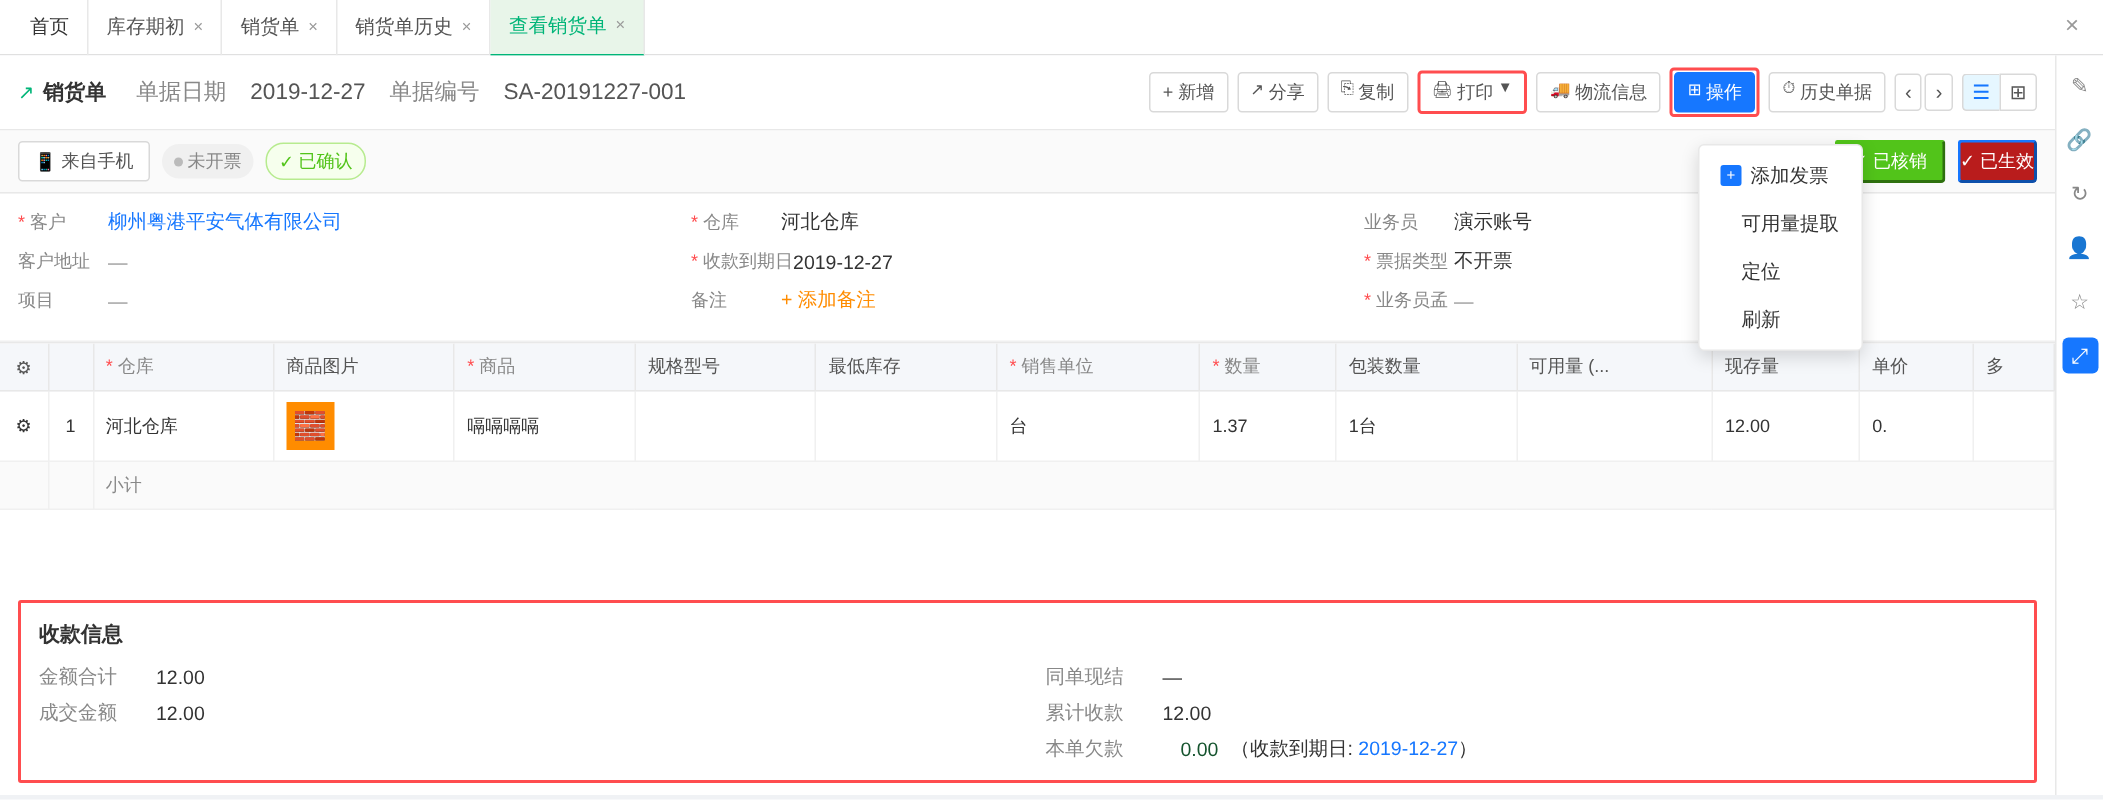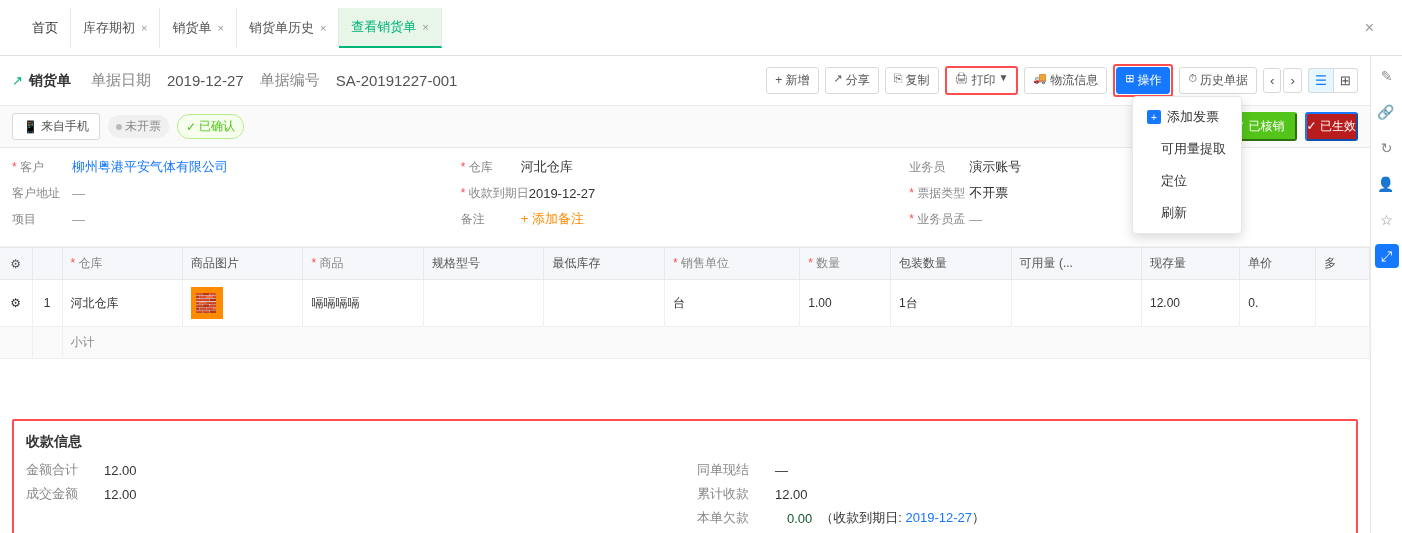--- a/index.html
+++ b/index.html
@@ -1,19 +1,19 @@
 <!DOCTYPE html>
 <html><head>
   <meta charset="utf-8">
   <style>
     * { box-sizing: border-box; margin: 0; padding: 0; }
     body { font-family: "Microsoft YaHei", "PingFang SC", sans-serif; font-size: 13px; background: #f0f2f5; color: #333; width: 1402px; height: 533px; overflow: hidden; }
 
     
-    .tab-bar { display: flex; align-items: center; background: #fff; border-bottom: 1px solid #e0e0e0; height: 56px; padding: 0 20px; }
+    .tab-bar { display: flex; align-items: center; background: #fff; border-bottom: 1px solid #e0e0e0; height: 37px; padding: 0 8px; }
     .tab-item { display: flex; align-items: center; padding: 0 12px; height: 40px; cursor: pointer; font-size: 13px; color: #555; border-right: 1px solid #e8e8e8; }
     .tab-item:first-child { color: #333; }
     .tab-item.active { background: #e6f7f0; color: #00b578; border-bottom: 2px solid #00b578; }
     .tab-close { margin-left: 6px; color: #999; font-size: 11px; cursor: pointer; }
     .tab-bar-close { margin-left: auto; cursor: pointer; color: #999; font-size: 16px; padding: 0 8px; }
 
     
     .main-area { display: flex; background: #f0f2f5; height: calc(533px - 40px); }
 
     
@@ -263,21 +263,21 @@
             <td>河北仓库</td>
             <td>
               <div class="product-img">
                 <span style="color:#fff;font-size:18px;">🧱</span>
               </div>
             </td>
             <td>嗝嗝嗝嗝</td>
             <td></td>
             <td></td>
             <td>台</td>
-            <td>1.00</td>
+            <td>1.37</td>
             <td>1台</td>
             <td></td>
             <td>12.00</td>
             <td>0.</td>
             <td></td>
           </tr>
           <tr class="subtotal">
             <td></td>
             <td></td>
             <td colspan="12">小计</td>

